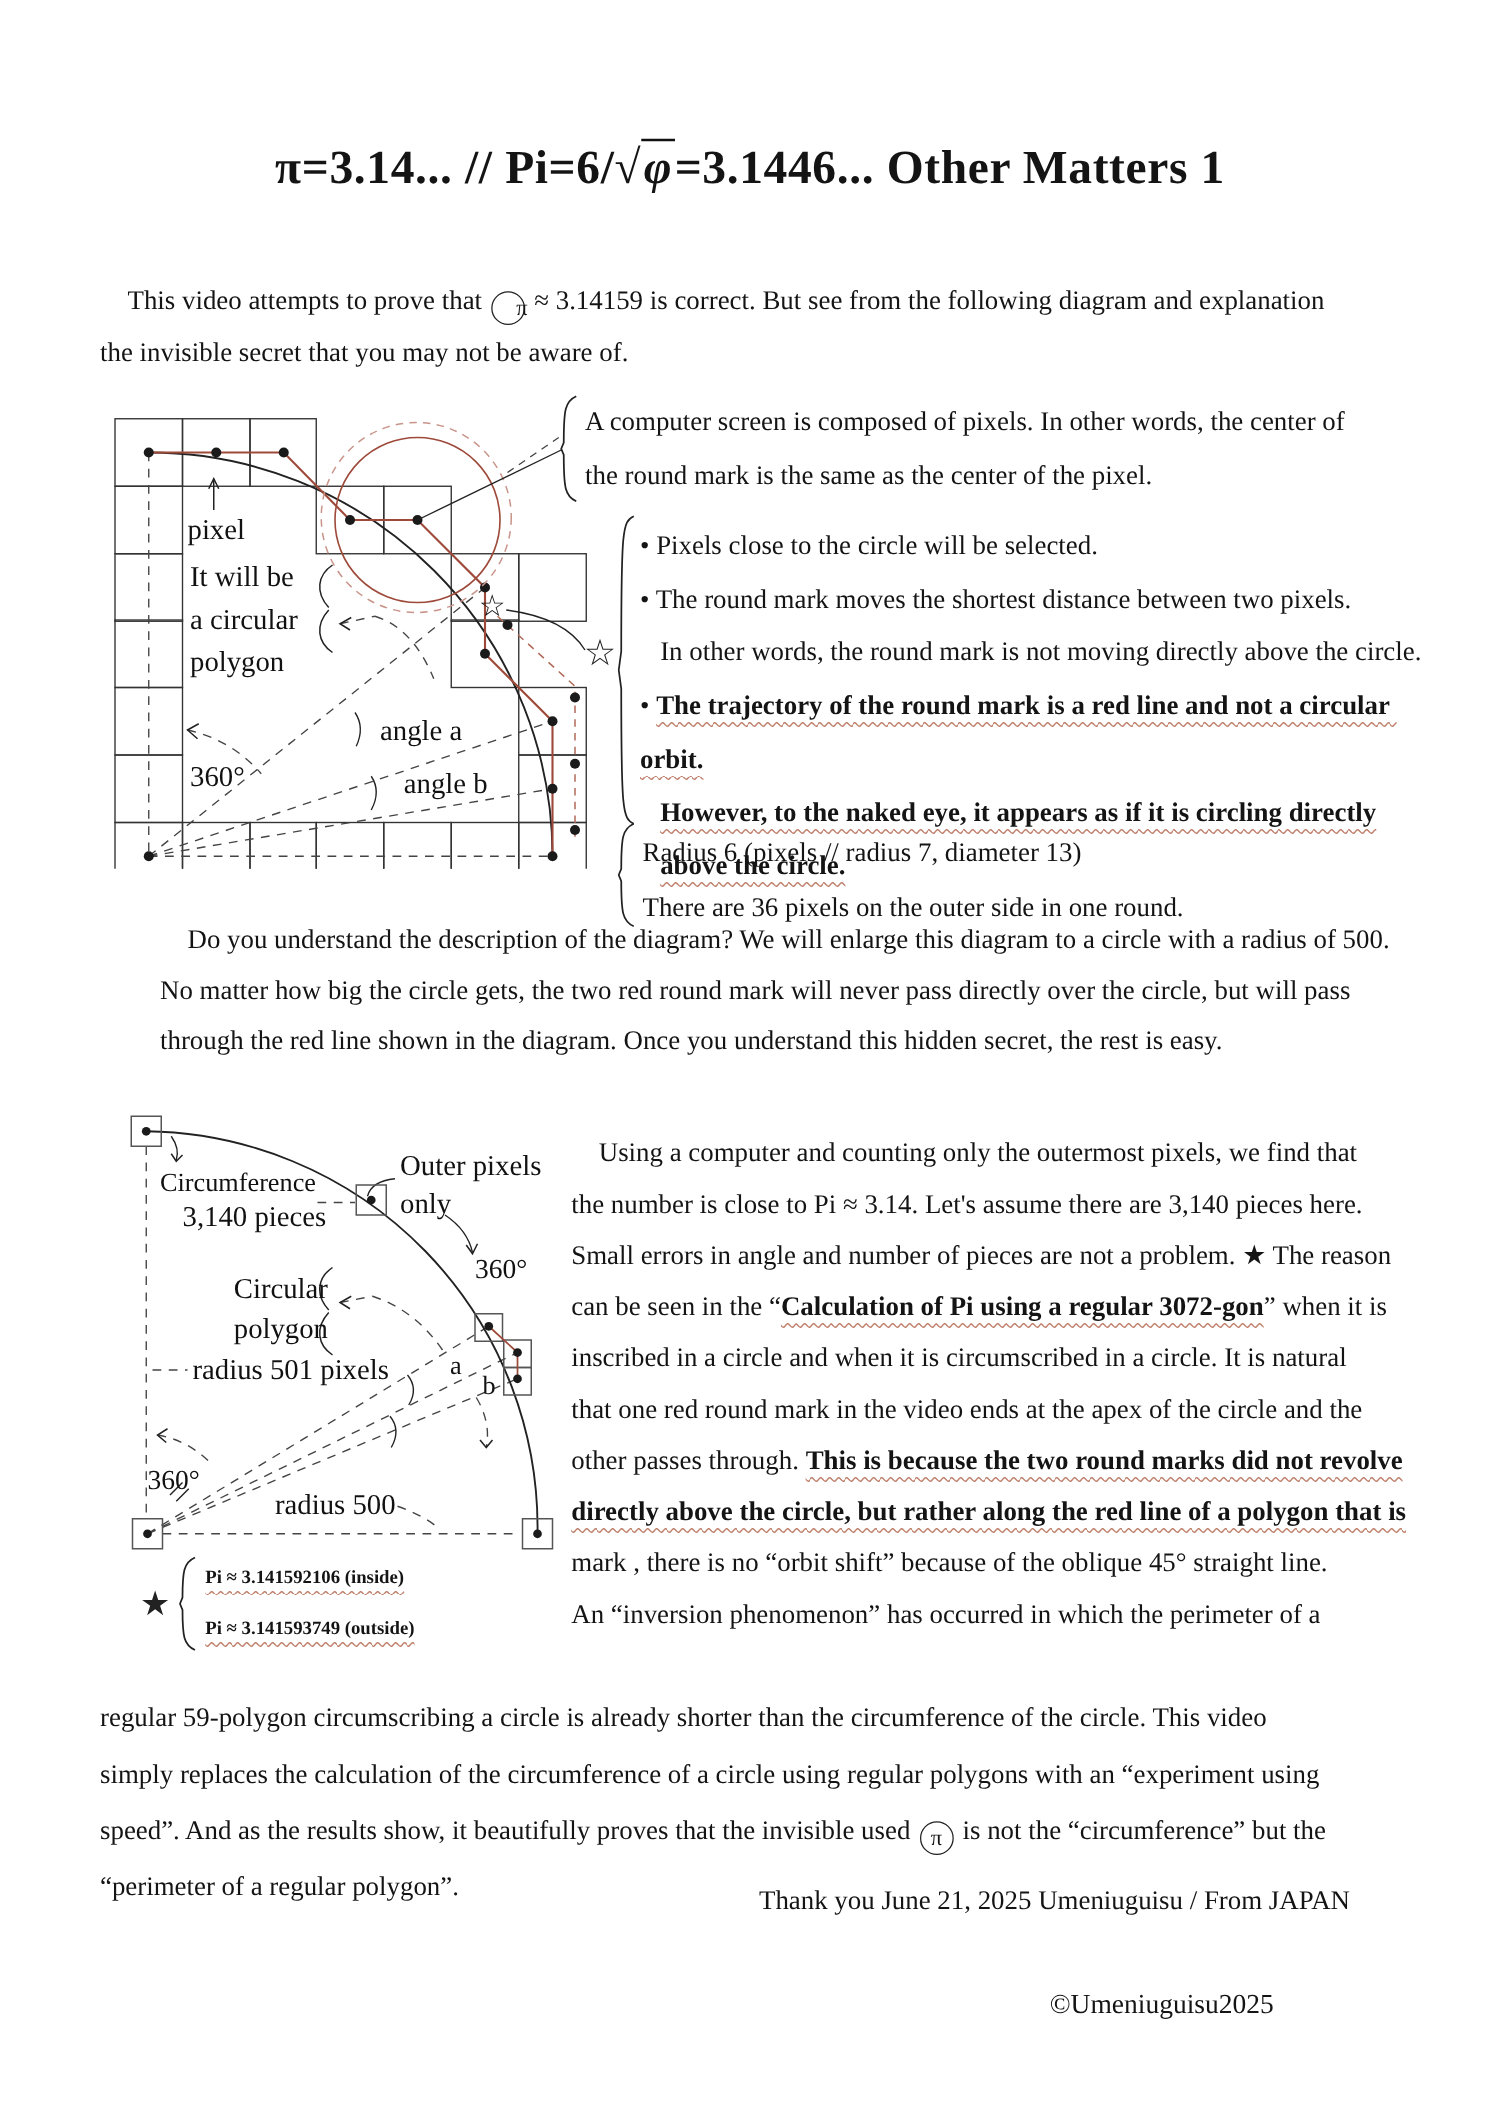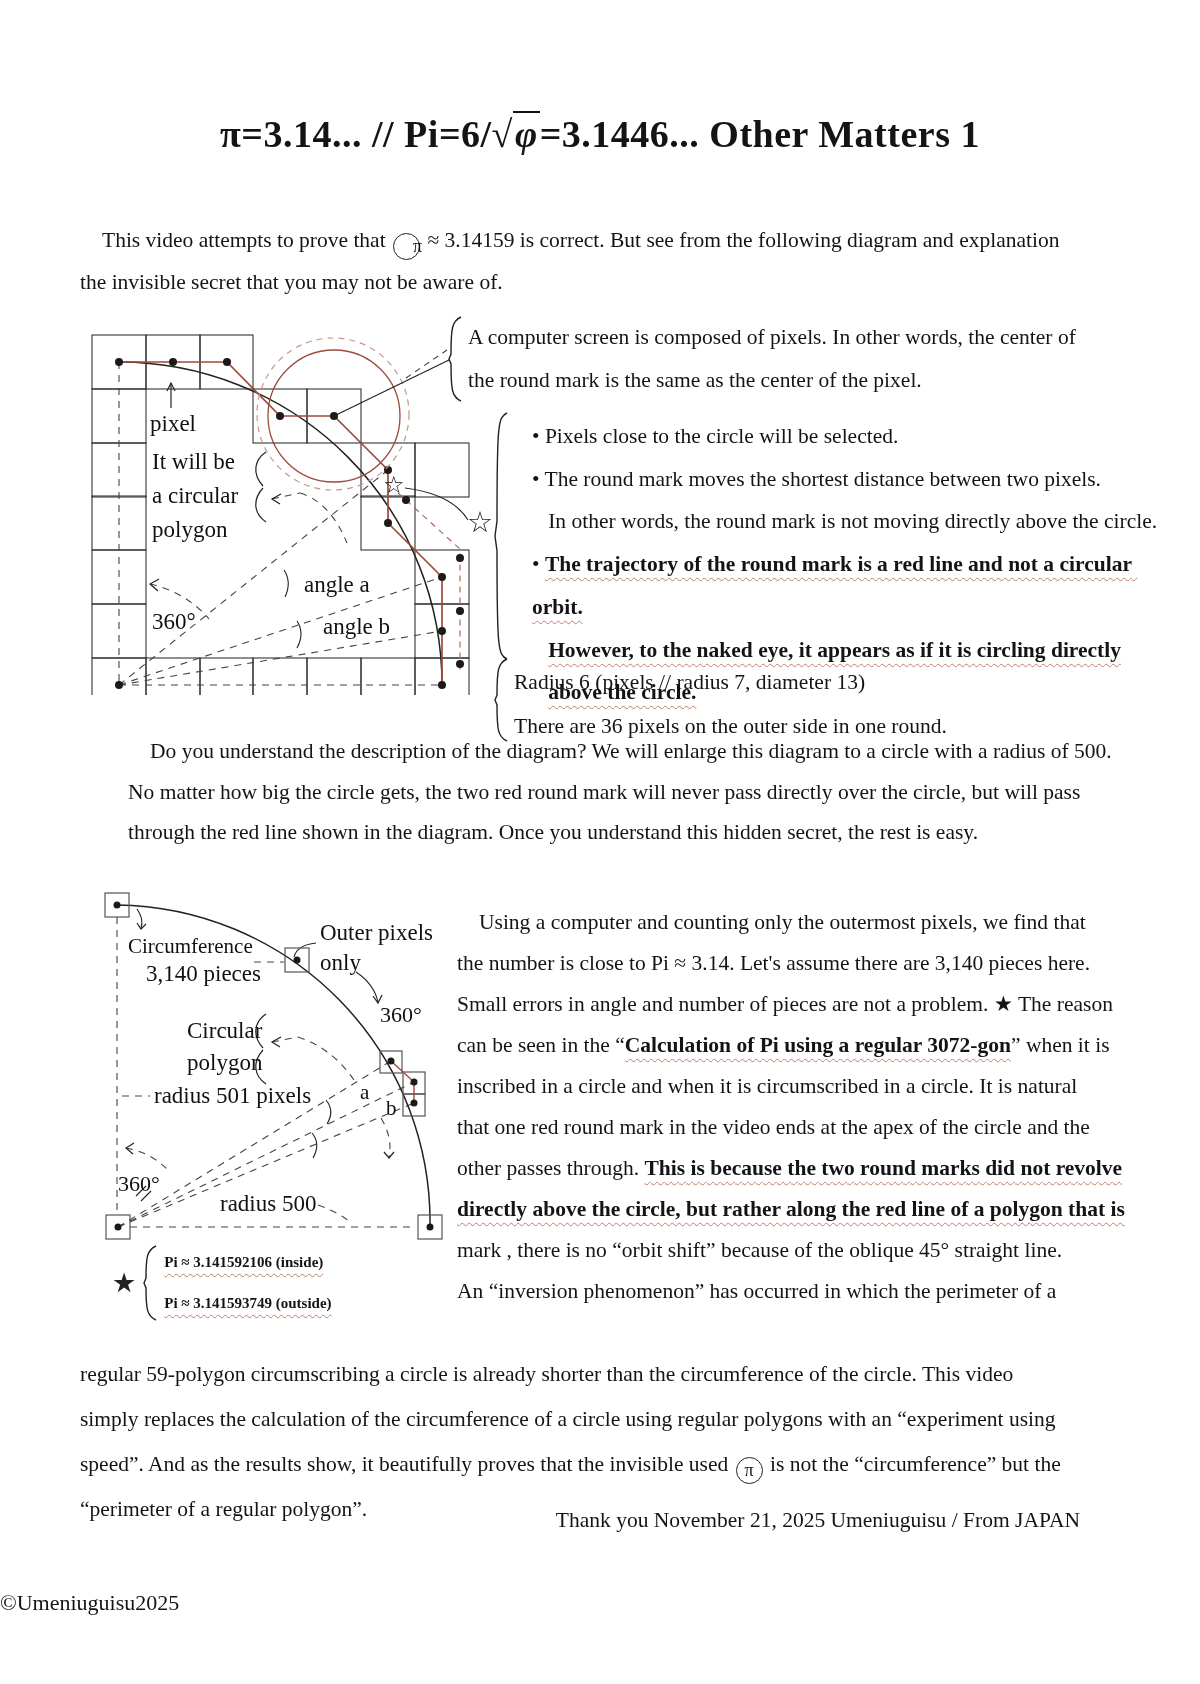--- a/index.html
+++ b/index.html
@@ -145,21 +145,21 @@
       </svg></div>
   <div class="para" style="line-height:43px;width:675px;">
       <div class="tl"><span>A computer screen is composed of pixels. In other words, the center of</span></div>
       <div class="tl"><span>the round mark is the same as the center of the pixel.</span></div>
     </div>
 </div>
 
 <div class="abs bracket" style="left:494px;top:412px;height:248px;"><svg width="14" height="248" viewBox="0 0 14 248">
       <path d="M13 1 C4 5 3 12 3 109 L1 124 L3 139 C3 236 4 243 13 247" fill="none" stroke="#222" stroke-width="1.4"></path>
     </svg></div>
-<div class="abs para" style="left:532px;top:415px;line-height:42.7px;width:640px;">
+<div class="abs para" style="left:512px;top:415px;line-height:42.7px;width:640px;">
     <div class="tl"><span>• Pixels close to the circle will be selected.</span></div>
     <div class="tl"><span>• The round mark moves the shortest distance between two pixels.</span></div>
     <div class="tl"><span>   In other words, the round mark is not moving directly above the circle.</span></div>
     <div class="tl"><span>• </span><span class="wavy">The trajectory of the round mark is a red line and not a circular orbit.</span></div>
     <div class="tl"><span>   </span><span class="wavy">However, to the naked eye, it appears as if it is circling directly</span></div>
     <div class="tl"><span>   </span><span class="wavy">above the circle.</span></div>
   </div>
 
 <div class="abs sideflex" style="left:494px;top:658px;">
   <div class="bracket" style="height:84px;"><svg width="14" height="84" viewBox="0 0 14 84">
@@ -272,15 +272,15 @@
     <div class="tl"><span>An “inversion phenomenon” has occurred in which the perimeter of a</span></div>
   </div>
 
 <div class="abs para" style="left:80px;top:1352px;width:1050px;line-height:45px;">
     <div class="tl"><span>regular 59-polygon circumscribing a circle is already shorter than the circumference of the circle. This video</span></div>
     <div class="tl"><span>simply replaces the calculation of the circumference of a circle using regular polygons with an “experiment using</span></div>
     <div class="tl"><span>speed”. And as the results show, it beautifully proves that the invisible used </span><span class="circ">π</span><span> is not the “circumference” but the</span></div>
     <div class="tl"><span>“perimeter of a regular polygon”.</span></div>
   </div>
 
-<div class="abs para" style="left:80px;top:1508px;width:1000px;text-align:right;">Thank you   November 21, 2025   Umeniuguisu / From JAPAN</div>
-
-<div class="abs" style="left:0;top:1590px;width:1008px;text-align:left;font-size:22px;">©Umeniuguisu2025</div>
+<div class="abs para" style="left:80px;top:1508px;width:1000px;text-align:right;">Thank you   June 21, 2025   Umeniuguisu / From JAPAN</div>
+
+<div class="abs" style="left:11px;top:1590px;width:1008px;text-align:right;font-size:22px;">©Umeniuguisu2025</div>
 
 </body></html>

